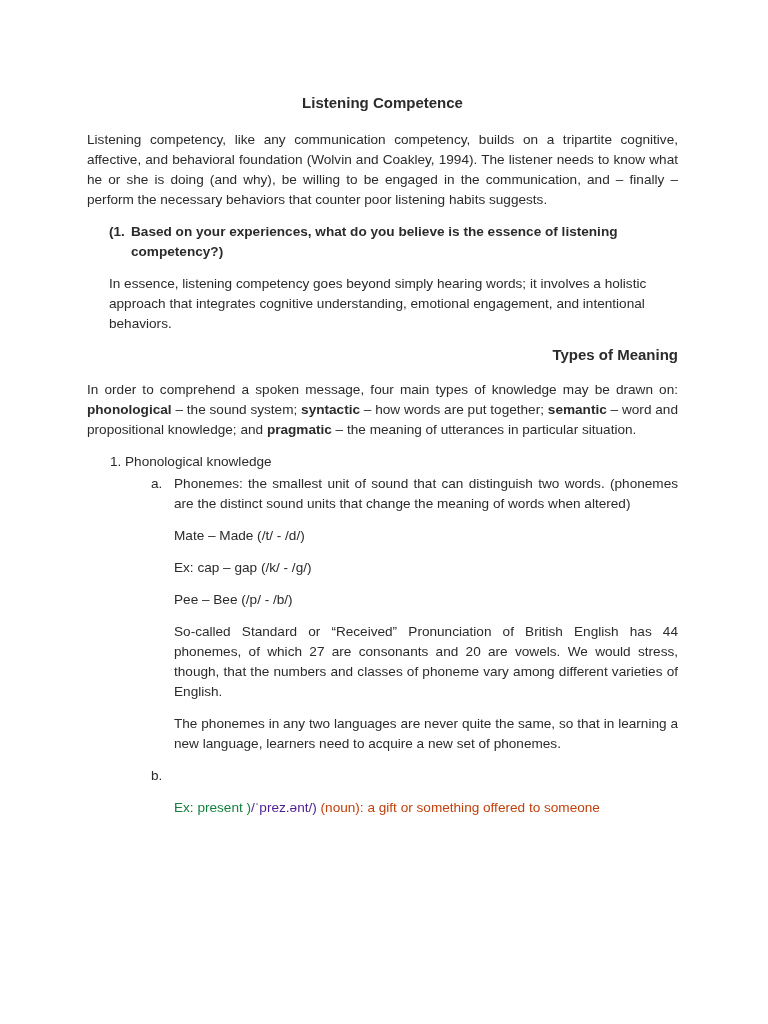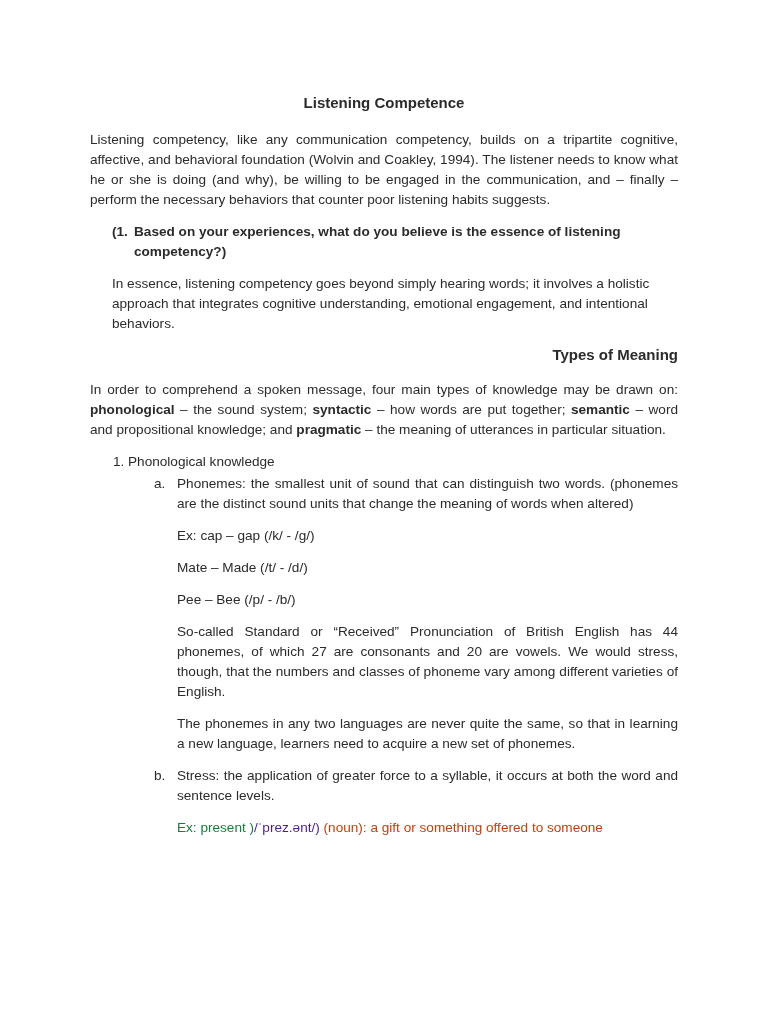--- a/index.html
+++ b/index.html
@@ -13,21 +13,22 @@
     height: 1024px;
     background: #ffffff;
     font-family: "Liberation Sans", "DejaVu Sans", sans-serif;
     font-size: 13.6px;
     line-height: 20px;
     color: #2b2b2b;
     overflow: hidden;
     box-sizing: border-box;
   }
   .content {
-    padding: 94px 90px 0 90px;
+    padding: 94px 90px 0 60px;
+    margin-left: 27px;
   }
   .doc-title {
     font-size: 15px;
     line-height: 18px;
     font-weight: 700;
     text-align: center;
     margin: 0 0 18px 0;
   }
   .section-heading {
     font-size: 15px;
@@ -117,33 +118,32 @@
     <div class="hang list1">
       <span class="marker">1.</span>
       <span class="htext">Phonological knowledge</span>
     </div>
 
     <div class="hang sub">
       <span class="marker">a.</span>
       <div class="htext justify">Phonemes: the smallest unit of sound that can distinguish two words. (phonemes are the distinct sound units that change the meaning of words when altered)</div>
     </div>
 
+    <p class="para sub-indent">Mate – Made (/t/ - /d/)</p>
+
     <p class="para sub-indent">Ex: cap – gap (/k/ - /g/)</p>
-
-    <p class="para sub-indent">Mate – Made (/t/ - /d/)</p>
 
     <p class="para sub-indent">Pee – Bee (/p/ - /b/)</p>
 
     <p class="para sub-indent justify">So-called Standard or “Received” Pronunciation of British English has 44 phonemes, of which 27 are consonants and 20 are vowels. We would stress, though, that the numbers and classes of phoneme vary among different varieties of English.</p>
 
     <p class="para sub-indent justify">The phonemes in any two languages are never quite the same, so that in learning a new language, learners need to acquire a new set of phonemes.</p>
 
     <div class="hang sub">
       <span class="marker">b.</span>
       <div class="htext">
-        <div class="stress-part">Stress: the application of greater force to a syllable, it occurs at both the word and sentence levels.</div>
       </div>
     </div>
 
     <p class="para sub-indent"><span style="color: #15803d;">Ex: present )</span><span style="color: #4c1d95;">/ˈprez.ənt/)</span><span style="color: #c2410c;"> (noun): a gift or something offered to someone</span></p>
 
   </div>
 </div>
 
 </body></html>

